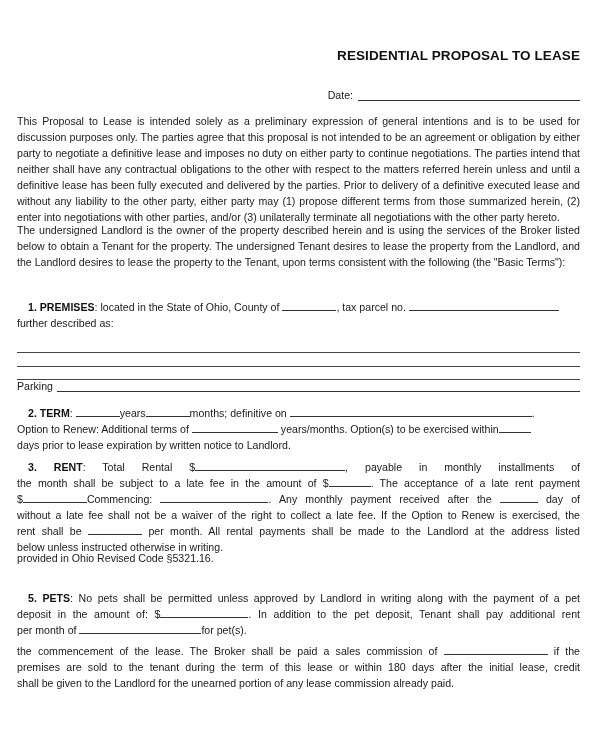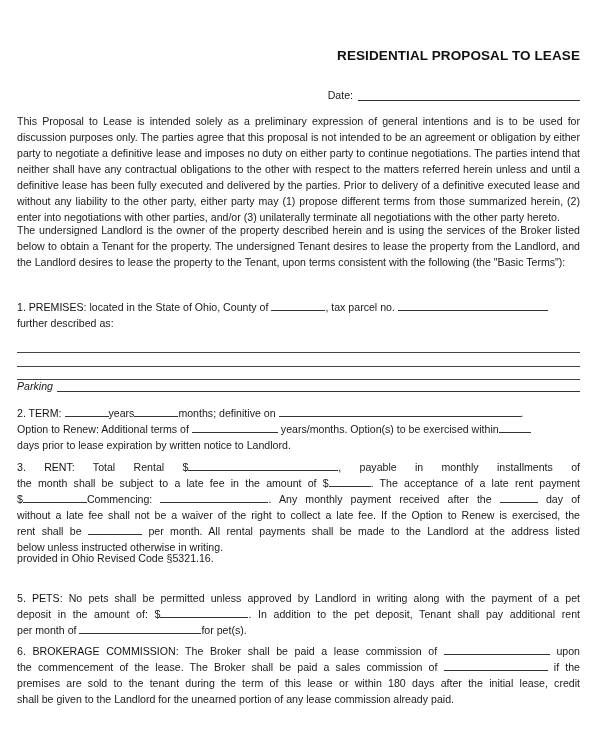--- a/index.html
+++ b/index.html
@@ -16,21 +16,21 @@
     }
     .date-row {
       position: absolute; right: 0; top: 89px; font-size: 10.6px;
       display: flex; align-items: center;
     }
     .date-line { display: inline-block; width: 222px; border-bottom: 1px solid #333; height: 11px; margin-left: 5px; }
     .para {
       position: absolute; left: 0; width: 563px;
       font-size: 10.6px; line-height: 16px; text-align: justify; text-align-last: left;
     }
-    .b { font-weight: normal; color: #111; }
+    .b { font-weight: bold; color: #111; margin-left: 11px; }
     .blank { display: inline-block; border-bottom: 1px solid #333; height: 10px; vertical-align: baseline; }
     .fullline { position: absolute; left: 0; width: 563px; border-bottom: 1px solid #444; height: 0; }
     .parking { position: absolute; left: 0; width: 563px; font-size: 10.6px; display: flex; align-items: flex-end; }
     .parking .fill { flex: 1; border-bottom: 1px solid #333; height: 11px; margin-left: 4px; }
     .line { display: block; white-space: nowrap; }
     .jline { display: block; text-align: justify; text-align-last: justify; }
   </style>
 </head>
 <body>
 
@@ -49,21 +49,21 @@
 
   <div class="para" style="top:299px;">
     <span class="line">
       <span class="b">1. PREMISES</span><span>:  located in the State of Ohio, County of </span><span class="blank" style="width:54px;"></span><span>, tax parcel no. </span><span class="blank" style="width:150px;"></span>
     </span>
     <span class="line">further described as:</span>
   </div>
   <div class="fullline" style="top:352px;"></div>
   <div class="fullline" style="top:366px;"></div>
   <div class="fullline" style="top:379px;"></div>
-  <div class="parking" style="top:380px;font-style:italic;">
+  <div class="parking" style="top:380px;">
     <span>Parking</span>
     <span class="fill"></span>
   </div>
 
   <div class="para" style="top:405px;">
     <span class="line">
       <span class="b">2. TERM</span><span>:  </span><span class="blank" style="width:44px;"></span><span>years</span><span class="blank" style="width:44px;"></span><span>months; definitive on </span><span class="blank" style="width:242px;"></span><span>.</span>
     </span>
     <span class="line">
       <span>Option to Renew:  Additional terms of </span><span class="blank" style="width:86px;"></span><span> years/months.  Option(s) to be exercised within</span><span class="blank" style="width:32px;"></span>
@@ -99,22 +99,19 @@
     <span class="jline">
       <span>deposit in the amount of:  $</span><span class="blank" style="width:88px;"></span><span>.  In addition to the pet deposit, Tenant shall pay additional rent</span>
     </span>
     <span class="line">
       <span>per month of </span><span class="blank" style="width:122px;"></span><span>for pet(s).</span>
     </span>
   </div>
 
   <div class="para" style="top:643px;">
     <span class="jline">
-      <span class="b">6.  BROKERAGE COMMISSION</span><span>:  The Broker shall be paid a lease commission of </span><span class="blank" style="width:106px;"></span><span> upon</span>
-    </span>
-    <span class="jline">
       <span>the commencement of the lease.  The Broker shall be paid a sales commission of </span><span class="blank" style="width:104px;"></span><span> if the</span>
     </span>
     <span class="jline">premises are sold to the tenant during the term of this lease or within 180 days after the initial lease, credit</span>
     <span class="line">shall be given to the Landlord for the unearned portion of any lease commission already paid.</span>
   </div>
 
 </div>
 
 </body></html>

